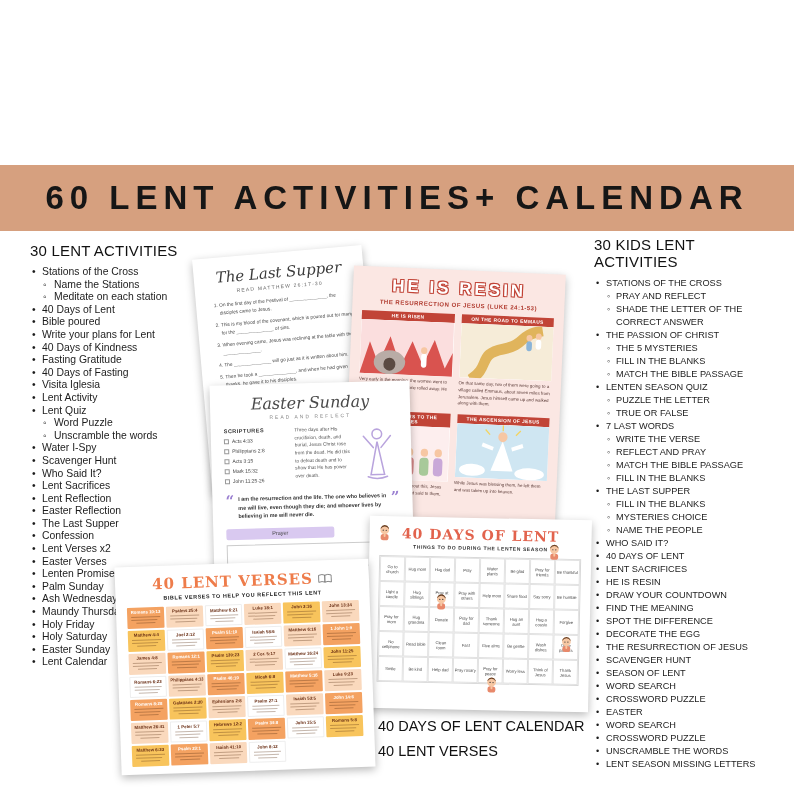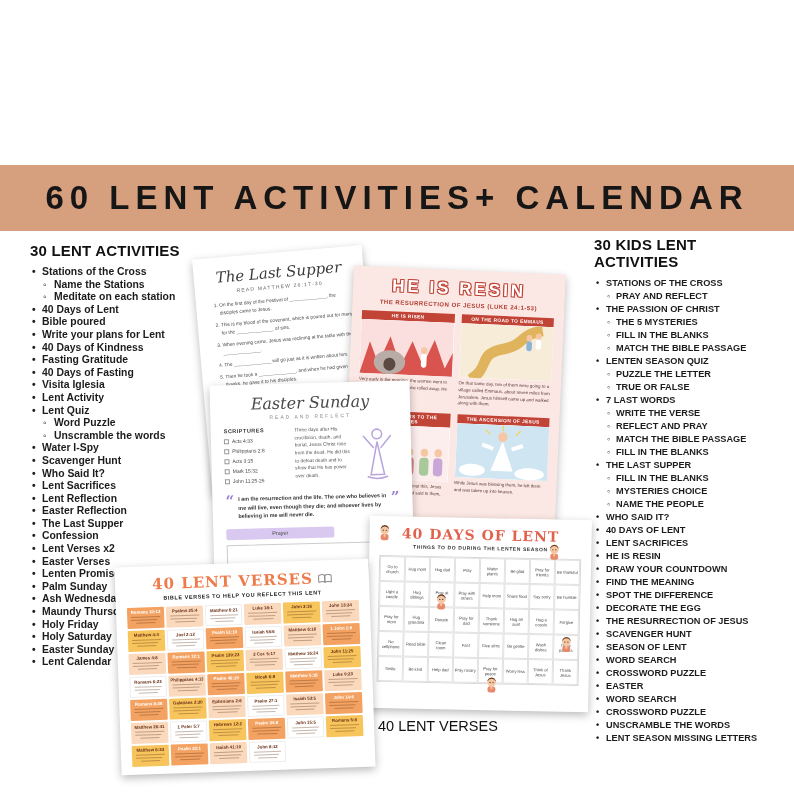--- a/index.html
+++ b/index.html
@@ -5,21 +5,21 @@
   * { margin:0; padding:0; box-sizing:border-box; }
   body { background:#fff; font-family:"Liberation Sans", sans-serif; }
   .page { position:relative; width:794px; height:794px; background:#ffffff; overflow:hidden; }
 
   
   .banner { position:absolute; left:0; top:165px; width:794px; height:66px;
             background:#d6a07f; display:flex; align-items:center; justify-content:center; }
   .banner-title { font-weight:bold; font-size:33px; letter-spacing:6px; color:#161616; white-space:nowrap; }
 
   
-  .col { position:absolute; color:#1c1c1c;font-weight:bold; }
+  .col { position:absolute; color:#1c1c1c; }
   .col-left  { left:30px;  top:242px; width:172px; }
   .col-right { left:594px; top:236px; width:184px; }
   .list-title { font-size:15px; color:#111; margin-bottom:7px; letter-spacing:.2px; }
   .li { position:relative; padding-left:12px; }
   .col-left  .li { font-size:10.4px; line-height:12.6px; }
   .col-right .li { font-size:9.2px;  line-height:13px; }
   .li::before { content:"•"; position:absolute; left:2px; }
   .li.l1 { padding-left:24px; }
   .li.l1::before { content:"◦"; left:13px; }
   .col-right .li.l1 { padding-left:22px; }
@@ -141,20 +141,21 @@
         <div class="li l0">Easter Sunday</div>
         <div class="li l0">Lent Calendar</div>
       </div>
   </div>
 
   <div class="col col-right">
     <div class="list-title">30 KIDS LENT ACTIVITIES</div>
     <div>
         <div class="li l0">STATIONS OF THE CROSS</div>
         <div class="li l1">PRAY AND REFLECT</div>
+        <div class="li l1">SHADE THE LETTER OF THE CORRECT ANSWER</div>
         <div class="li l0">THE PASSION OF CHRIST</div>
         <div class="li l1">THE 5 MYSTERIES</div>
         <div class="li l1">FILL IN THE BLANKS</div>
         <div class="li l1">MATCH THE BIBLE PASSAGE</div>
         <div class="li l0">LENTEN SEASON QUIZ</div>
         <div class="li l1">PUZZLE THE LETTER</div>
         <div class="li l1">TRUE OR FALSE</div>
         <div class="li l0">7 LAST WORDS</div>
         <div class="li l1">WRITE THE VERSE</div>
         <div class="li l1">REFLECT AND PRAY</div>
@@ -179,20 +180,21 @@
         <div class="li l0">CROSSWORD PUZZLE</div>
         <div class="li l0">EASTER</div>
         <div class="li l0">WORD SEARCH</div>
         <div class="li l0">CROSSWORD PUZZLE</div>
         <div class="li l0">UNSCRAMBLE THE WORDS</div>
         <div class="li l0">LENT SEASON MISSING LETTERS</div>
       </div>
   </div>
 
   <div class="captions">
+    <div class="cap">40 DAYS OF LENT CALENDAR</div>
     <div class="cap">40 LENT VERSES</div>
   </div>
 
   <div class="doc doc-lastsupper">
     <div class="ls-title">The Last Supper</div>
     <div class="ls-sub">READ MATTHEW 26:17-30</div>
     <ol class="ls-items">
         <li>On the first day of the Festival of ______________, the disciples came to Jesus.</li>
         <li>This is my blood of the covenant, which is poured out for many for the ______________ of sins.</li>
         <li>When evening came, Jesus was reclining at the table with the ______________.</li>

